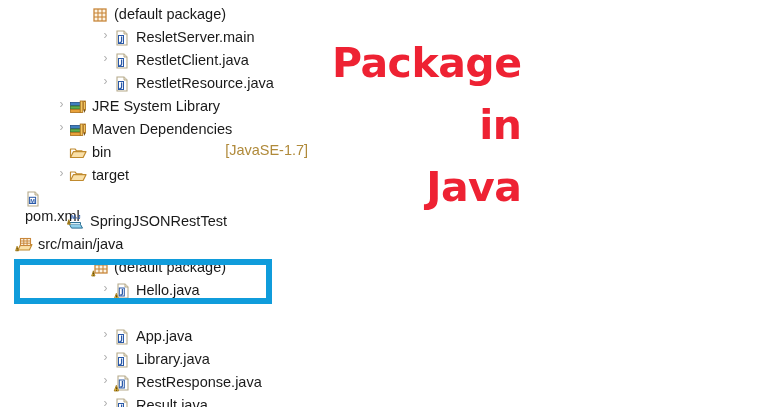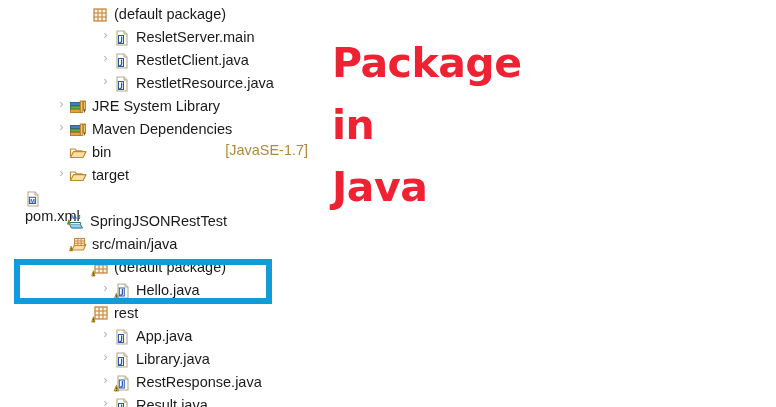--- a/index.html
+++ b/index.html
@@ -71,20 +71,21 @@
   #annotation {
     position: absolute;
     left: 332px;
     top: 32px;
     color: #ee2233;
     font-family: "DejaVu Sans", sans-serif;
     font-weight: bold;
     font-size: 41px;
     line-height: 62px;
     letter-spacing: -0.5px;
+    text-align: right;
   }
   #annotation div { white-space: nowrap; }
 </style>
 </head>
 <body>
 
 <div id="tree">
     <div class="row" style="top: 6px; padding-left: 76px;">
       <span class="chev open">ⱟ</span>
       <span class="ico">
@@ -204,21 +205,21 @@
       <text x="4" y="6" font-size="5.4" font-family="Liberation Sans, sans-serif" fill="#2a59a8" font-weight="bold">M</text>
       <text x="10.5" y="6" font-size="5.4" font-family="Liberation Sans, sans-serif" fill="#2a59a8" font-weight="bold">J</text>
       <path d="M8 4.6 l2.2 1.2 l-0.6 -1.6 z" fill="#2a59a8"></path>
       <polygon points="3.3,11.2 0.4,11.2 1.85,6.6" fill="#f5c242" stroke="#9a7310" stroke-width="0.8"></polygon>
       <rect x="1.5" y="8.4" width="0.8" height="1.8" fill="#4a3500"></rect>
       <rect x="1.5" y="10.4" width="0.8" height="0.7" fill="#4a3500"></rect>
     </svg>
       </span>
       <span class="lbl">SpringJSONRestTest</span>
     </div>
-    <div class="row" style="top: 236px; padding-left: 54px;">
+    <div class="row" style="top: 236px; ">
       <span class="chev open">ⱟ</span>
       <span class="ico">
         <svg width="18" height="18" viewBox="0 0 18 18">
       <path d="M3 14 L5.6 8.5 H17 L14.4 14 Z" fill="#fae0a8" stroke="#c08a2e" stroke-width="1.1" stroke-linejoin="round"></path>
       <rect x="5.5" y="2.5" width="10" height="7" fill="#fdf4e4" stroke="#c8873b" stroke-width="1.1"></rect>
       <line x1="8.8" y1="2.5" x2="8.8" y2="9.5" stroke="#c8873b" stroke-width="1"></line>
       <line x1="12.1" y1="2.5" x2="12.1" y2="9.5" stroke="#c8873b" stroke-width="1"></line>
       <line x1="5.5" y1="5" x2="15.5" y2="5" stroke="#c8873b" stroke-width="1"></line>
       <line x1="5.5" y1="7.2" x2="15.5" y2="7.2" stroke="#c8873b" stroke-width="1"></line>
       <polygon points="3.6,14.8 0.6,14.8 2.1,10.2" fill="#f5c242" stroke="#9a7310" stroke-width="0.8"></polygon>
@@ -252,36 +253,20 @@
       <path d="M12 2 v3 h3" fill="#ece6d4" stroke="#b5a98a" stroke-width="1"></path>
       <rect x="6.3" y="6" width="5" height="8" fill="#ffffff" stroke="#2a59a8" stroke-width="1"></rect>
       <path d="M9.4 7.1 v4.6 a1.3 1.3 0 0 1 -2.2 0.9" fill="none" stroke="#2a59a8" stroke-width="1.3"></path>
       <polygon points="5.5,17 1.2,17 3.35,11.3" fill="#f5c242" stroke="#9a7310" stroke-width="0.8"></polygon>
       <rect x="2.95" y="13.3" width="0.9" height="2.2" fill="#4a3500"></rect>
       <rect x="2.95" y="16" width="0.9" height="0.9" fill="#4a3500"></rect>
     </svg>
       </span>
       <span class="lbl">Hello.java</span>
     </div>
-    <div class="row" style="top: 305px; padding-left: 76px;">
-      <span class="chev open">ⱟ</span>
-      <span class="ico">
-        <svg width="18" height="18" viewBox="0 0 18 18">
-      <rect x="4" y="2" width="12" height="12" fill="#fdf4e4" stroke="#c8873b" stroke-width="1.3"></rect>
-      <line x1="8" y1="2" x2="8" y2="14" stroke="#c8873b" stroke-width="1.1"></line>
-      <line x1="12" y1="2" x2="12" y2="14" stroke="#c8873b" stroke-width="1.1"></line>
-      <line x1="4" y1="6" x2="16" y2="6" stroke="#c8873b" stroke-width="1.1"></line>
-      <line x1="4" y1="10" x2="16" y2="10" stroke="#c8873b" stroke-width="1.1"></line>
-      <polygon points="4,17 0.7,17 2.35,11.8" fill="#f5c242" stroke="#9a7310" stroke-width="0.8"></polygon>
-      <rect x="2" y="13.6" width="0.8" height="2" fill="#4a3500"></rect>
-      <rect x="2" y="16" width="0.8" height="0.8" fill="#4a3500"></rect>
-    </svg>
-      </span>
-      <span class="lbl">rest</span>
-    </div>
     <div class="row" style="top: 328px; padding-left: 98px;">
       <span class="chev closed">›</span>
       <span class="ico">
         <svg width="18" height="18" viewBox="0 0 18 18">
       <path d="M4 2 h7 l3 3 v11 h-10 z" fill="#ffffff" stroke="#b5a98a" stroke-width="1.1"></path>
       <path d="M11 2 v3 h3" fill="#ece6d4" stroke="#b5a98a" stroke-width="1"></path>
       <rect x="5.5" y="6.5" width="5" height="8" fill="#ffffff" stroke="#2a59a8" stroke-width="1"></rect>
       <path d="M8.6 7.6 v4.6 a1.3 1.3 0 0 1 -2.2 0.9" fill="none" stroke="#2a59a8" stroke-width="1.3"></path>
     </svg>
       </span>

